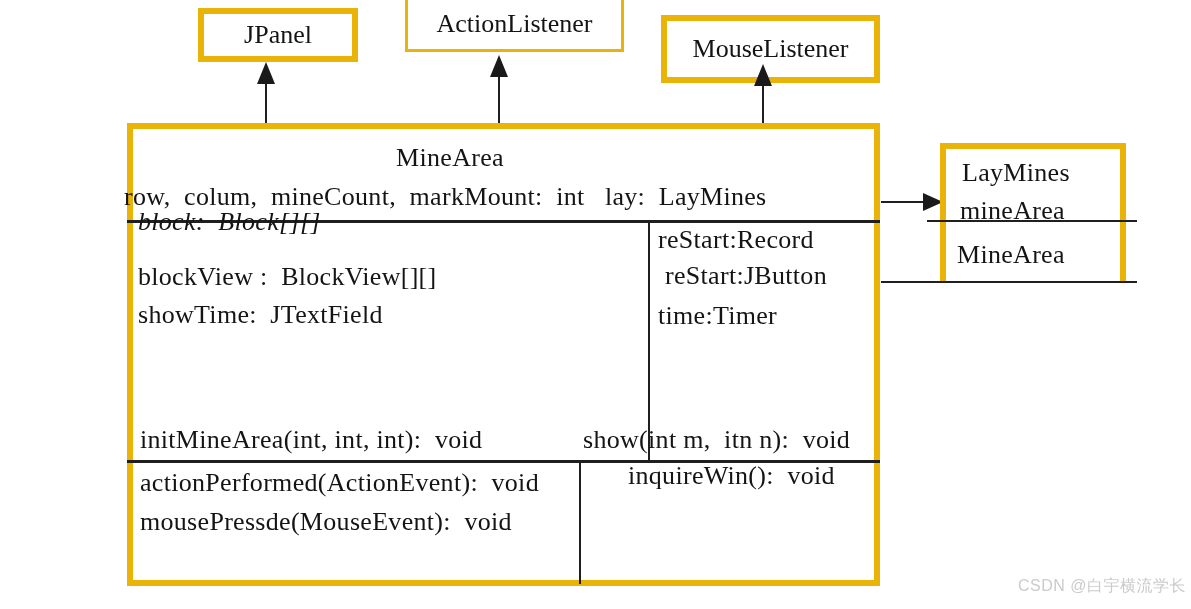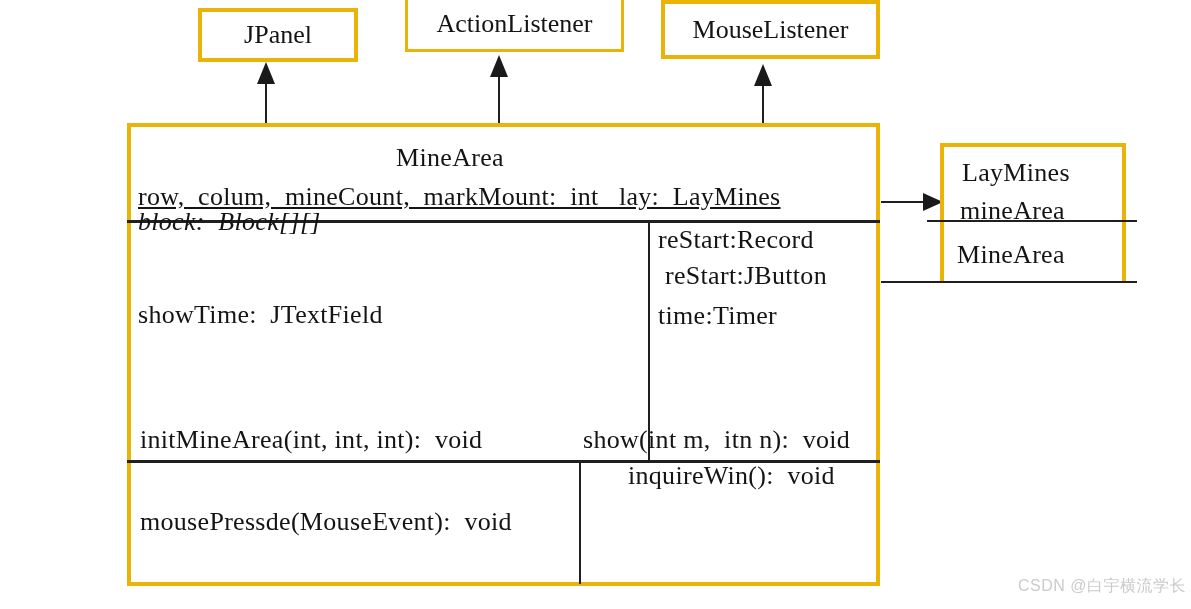--- a/index.html
+++ b/index.html
@@ -1,21 +1,21 @@
 <!DOCTYPE html>
 <html><head>
 <meta charset="utf-8">
 <style>
   html,body{margin:0;padding:0;background:#fff;}
   .canvas{
     position:relative;width:1191px;height:609px;background:#ffffff;
     font-family:"Liberation Serif", serif;color:#141414;overflow:hidden;
   }
   .cbox{
-    position:absolute;box-sizing:border-box;border:4px solid #eab308;background:#fff;
+    position:absolute;box-sizing:border-box;border:6px solid #eab308;background:#fff;
     display:flex;align-items:center;justify-content:center;
     font-size:26px;white-space:pre;
   }
   .row{
     position:absolute;height:30px;line-height:30px;white-space:pre;
     font-size:26px;letter-spacing:.3px;
   }
   .hline,.vline{position:absolute;background:#1f1f1f;}
   .arrow-up{
     position:absolute;width:0;height:0;
@@ -39,53 +39,55 @@
 <div class="canvas">
 
   <div class="cbox" style="left:198px;top:8px;width:160px;height:54px;">
     <span>JPanel</span>
   </div>
 
   <div class="cbox" style="left:405px;top:-4px;width:219px;height:56px;border-width:3px;">
     <span>ActionListener</span>
   </div>
 
-  <div class="cbox" style="left:661px;top:0;width:219px;height:59px;text-align:right;">
+  <div class="cbox" style="left:661px;top:15px;width:219px;height:68px;text-align:right;">
     <span>MouseListener</span>
   </div>
 
   <div class="vline" style="left:265px;top:82px;width:2px;height:42px;"></div>
   <div class="arrow-up" style="left:257px;top:62px;"></div>
 
   <div class="vline" style="left:498px;top:76px;width:2px;height:48px;"></div>
   <div class="arrow-up" style="left:490px;top:55px;"></div>
 
   <div class="vline" style="left:762px;top:85px;width:2px;height:39px;"></div>
   <div class="arrow-up" style="left:754px;top:64px;"></div>
 
   <div class="cbox" style="left:127px;top:123px;width:753px;height:463px;"></div>
 
   <div class="hline" style="left:127px;top:220px;width:753px;height:3px;"></div>
   <div class="hline" style="left:127px;top:460px;width:753px;height:3px;"></div>
   <div class="vline" style="left:648px;top:223px;width:2px;height:237px;"></div>
   <div class="vline" style="left:579px;top:463px;width:2px;height:121px;"></div>
 
   <div class="row centered" style="left:127px;top:143px;width:646px;">MineArea</div>
-  <div class="row" style="left:138px;top:182px;text-decoration:underline;">row,  colum,  mineCount,  markMount:  int   lay:  LayMines</div>
+  <div class="row" style="left:124px;top:182px;">row,  colum,  mineCount,  markMount:  int   lay:  LayMines</div>
 
   <div class="row" style="left:138px;top:207px;font-style:italic;">block:  Block[][]</div>
+  <div class="row" style="left:138px;top:262px;">blockView :  BlockView[][]</div>
   <div class="row" style="left:138px;top:300px;">showTime:  JTextField</div>
 
   <div class="row" style="left:658px;top:225px;">reStart:Record</div>
   <div class="row" style="left:665px;top:261px;">reStart:JButton</div>
   <div class="row" style="left:658px;top:301px;">time:Timer</div>
 
   <div class="row" style="left:140px;top:425px;">initMineArea(int, int, int):  void</div>
   <div class="row" style="left:583px;top:425px;">show(int m,  itn n):  void</div>
 
+  <div class="row" style="left:140px;top:468px;">actionPerformed(ActionEvent):  void</div>
   <div class="row" style="left:140px;top:507px;">mousePressde(MouseEvent):  void</div>
   <div class="row" style="left:592px;top:461px;margin-left:36px;">inquireWin():  void</div>
 
   <div class="hline" style="left:881px;top:201px;width:44px;height:2px;"></div>
   <div class="arrow-right" style="left:923px;top:193px;"></div>
 
   <div class="cbox" style="left:940px;top:143px;width:186px;height:140px;border-bottom:none;"></div>
   <div class="hline" style="left:927px;top:220px;width:210px;height:2px;"></div>
   <div class="hline" style="left:881px;top:281px;width:256px;height:2px;"></div>
 

